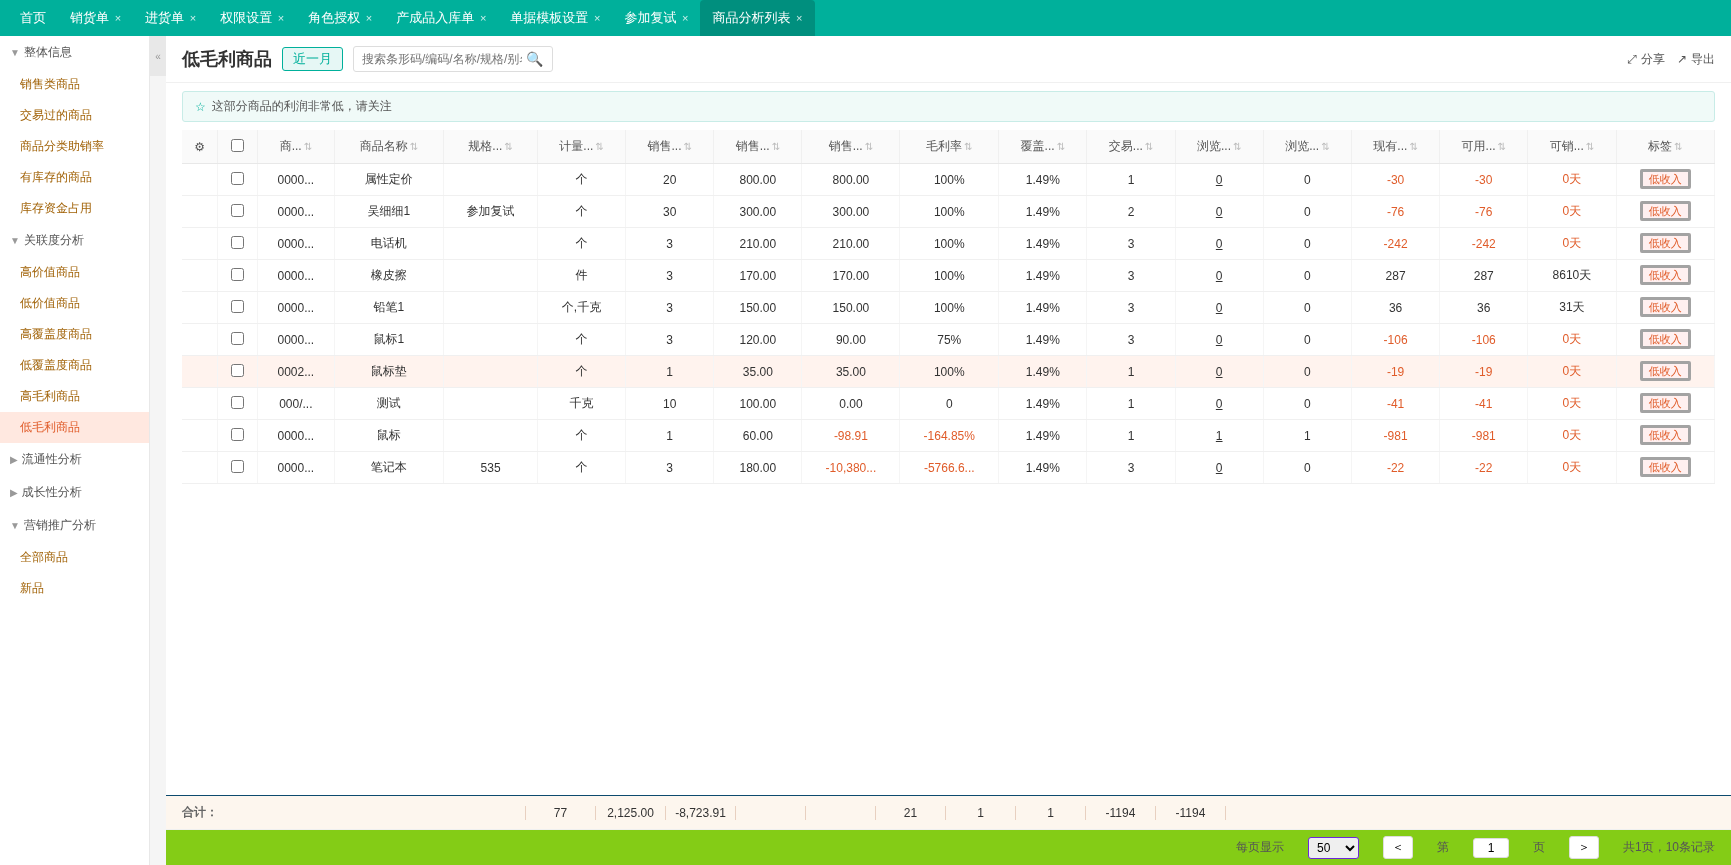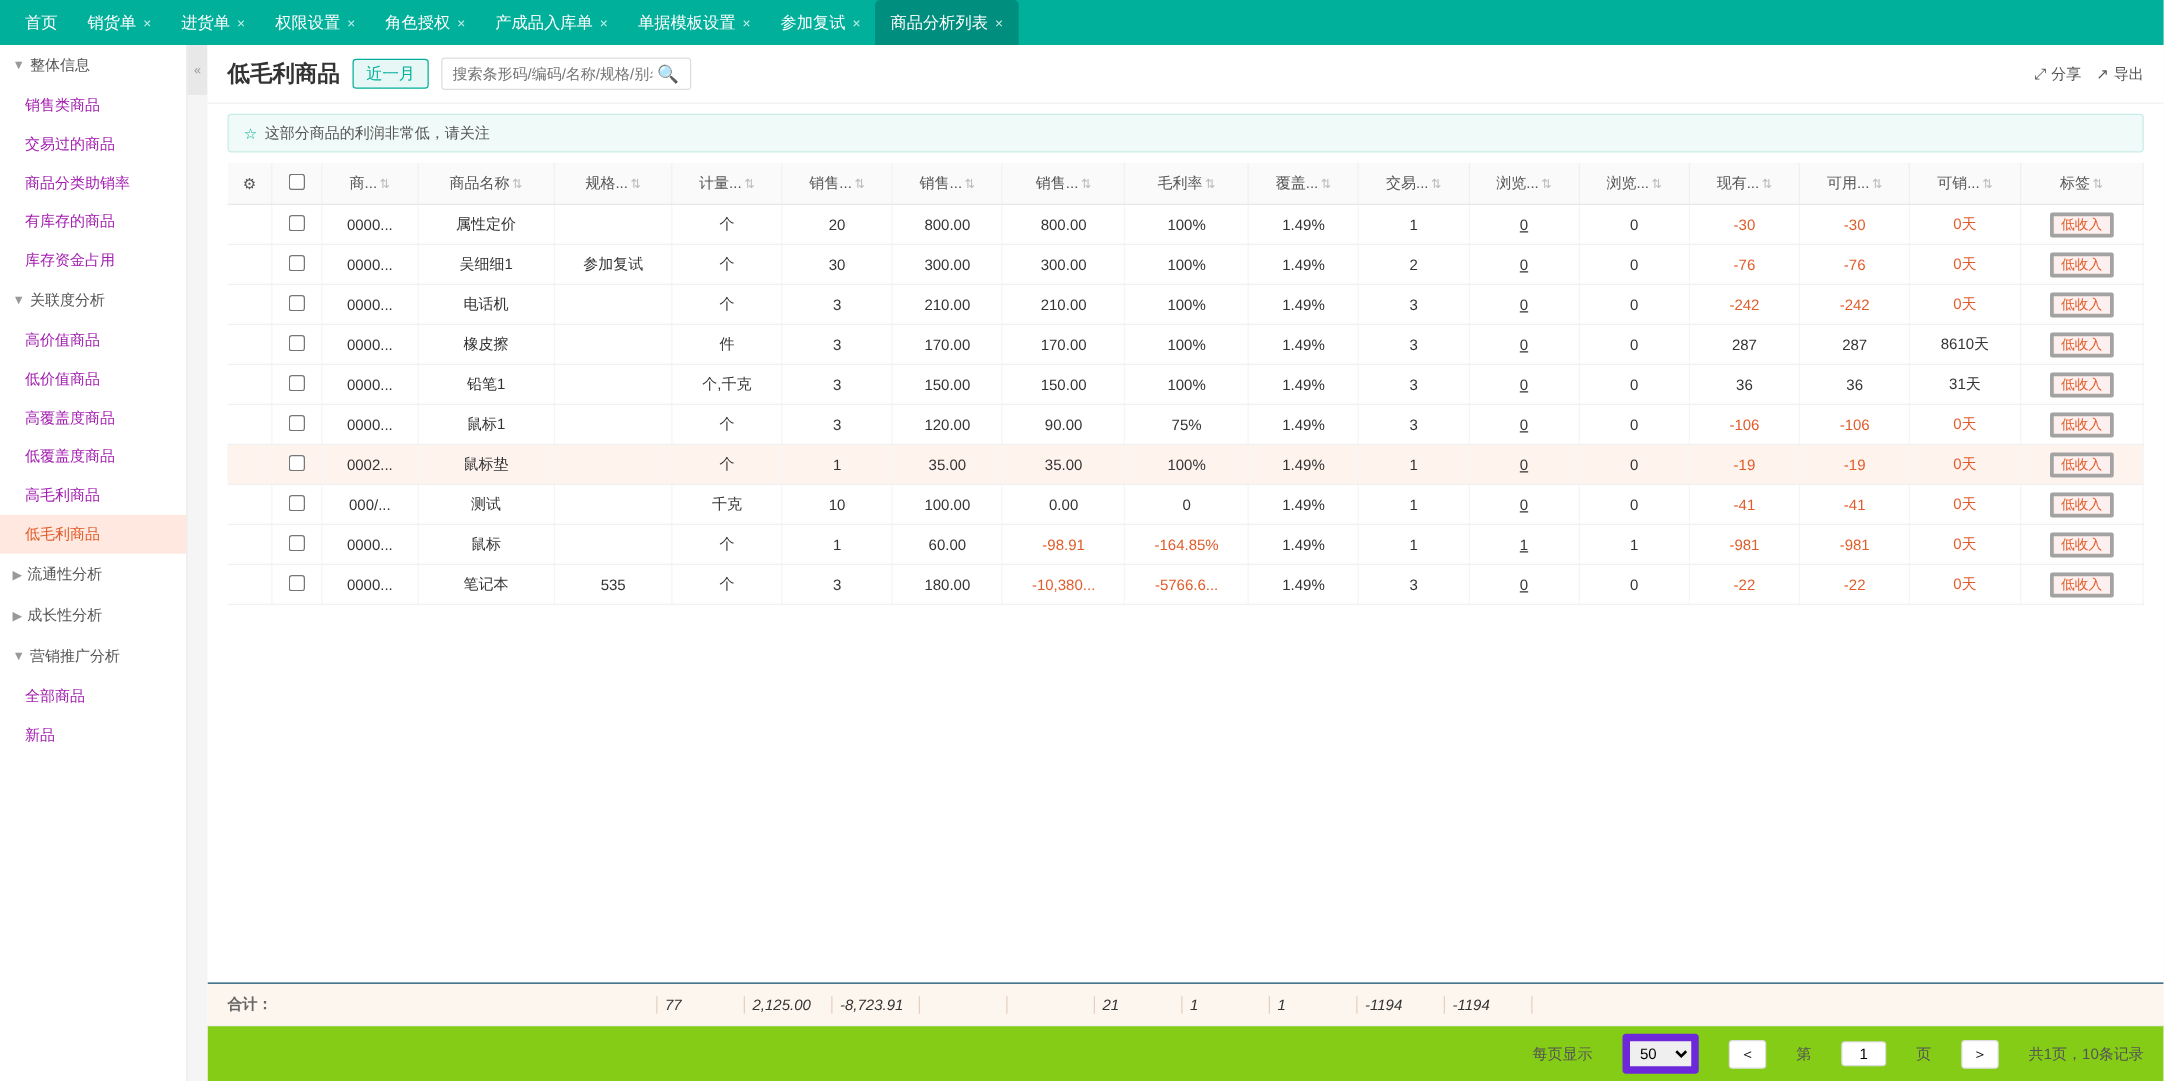--- a/index.html
+++ b/index.html
@@ -47,21 +47,21 @@
       align-items: center;
       padding: 8px 10px;
       font-size: 12px;
       color: #555;
       cursor: pointer;
     }
     .sidebar-group-title .arrow { margin-right: 4px; color: #999; font-size: 10px; }
     .sidebar-item {
       padding: 7px 10px 7px 20px;
       font-size: 12px;
-      color: #a21caf;
+      color: #a16207;
       cursor: pointer;
       white-space: nowrap;
     }
     .sidebar-item.active { background: #ffe8e0; color: #e05c2a; }
     .sidebar-collapse-btn {
       width: 16px;
       height: 40px;
       background: #e8e8e8;
       display: flex;
       align-items: center;
@@ -209,41 +209,40 @@
       gap: 8px;
       font-size: 12px;
     }
     .footer-label { color: #666; font-weight: bold; }
     .footer-cells {
       display: flex;
       flex: 1;
       gap: 0;
     }
     .footer-cell {
-      text-align: left;
+      text-align: center;
       padding: 0 6px;
       border-right: 1px solid #e8d0c0;
       min-width: 70px;
-      font-style: italic;
     }
 
     
     .pagination-bar {
       display: flex;
       align-items: center;
       justify-content: flex-end;
       padding: 6px 16px;
       border-top: 1px solid #f0f0f0;
       background: #84cc16;
       gap: 24px;
       font-size: 12px;
       color: #555;
     }
     .page-size-select {
-      border: 6px solid #6d28d9;
+      border: 1px solid #6d28d9;
       border-radius: 3px;
       padding: 2px 4px;
       font-size: 12px;
     }
     .page-btn {
       border: 1px solid #ddd;
       background: #fff;
       padding: 2px 8px;
       border-radius: 3px;
       cursor: pointer;

